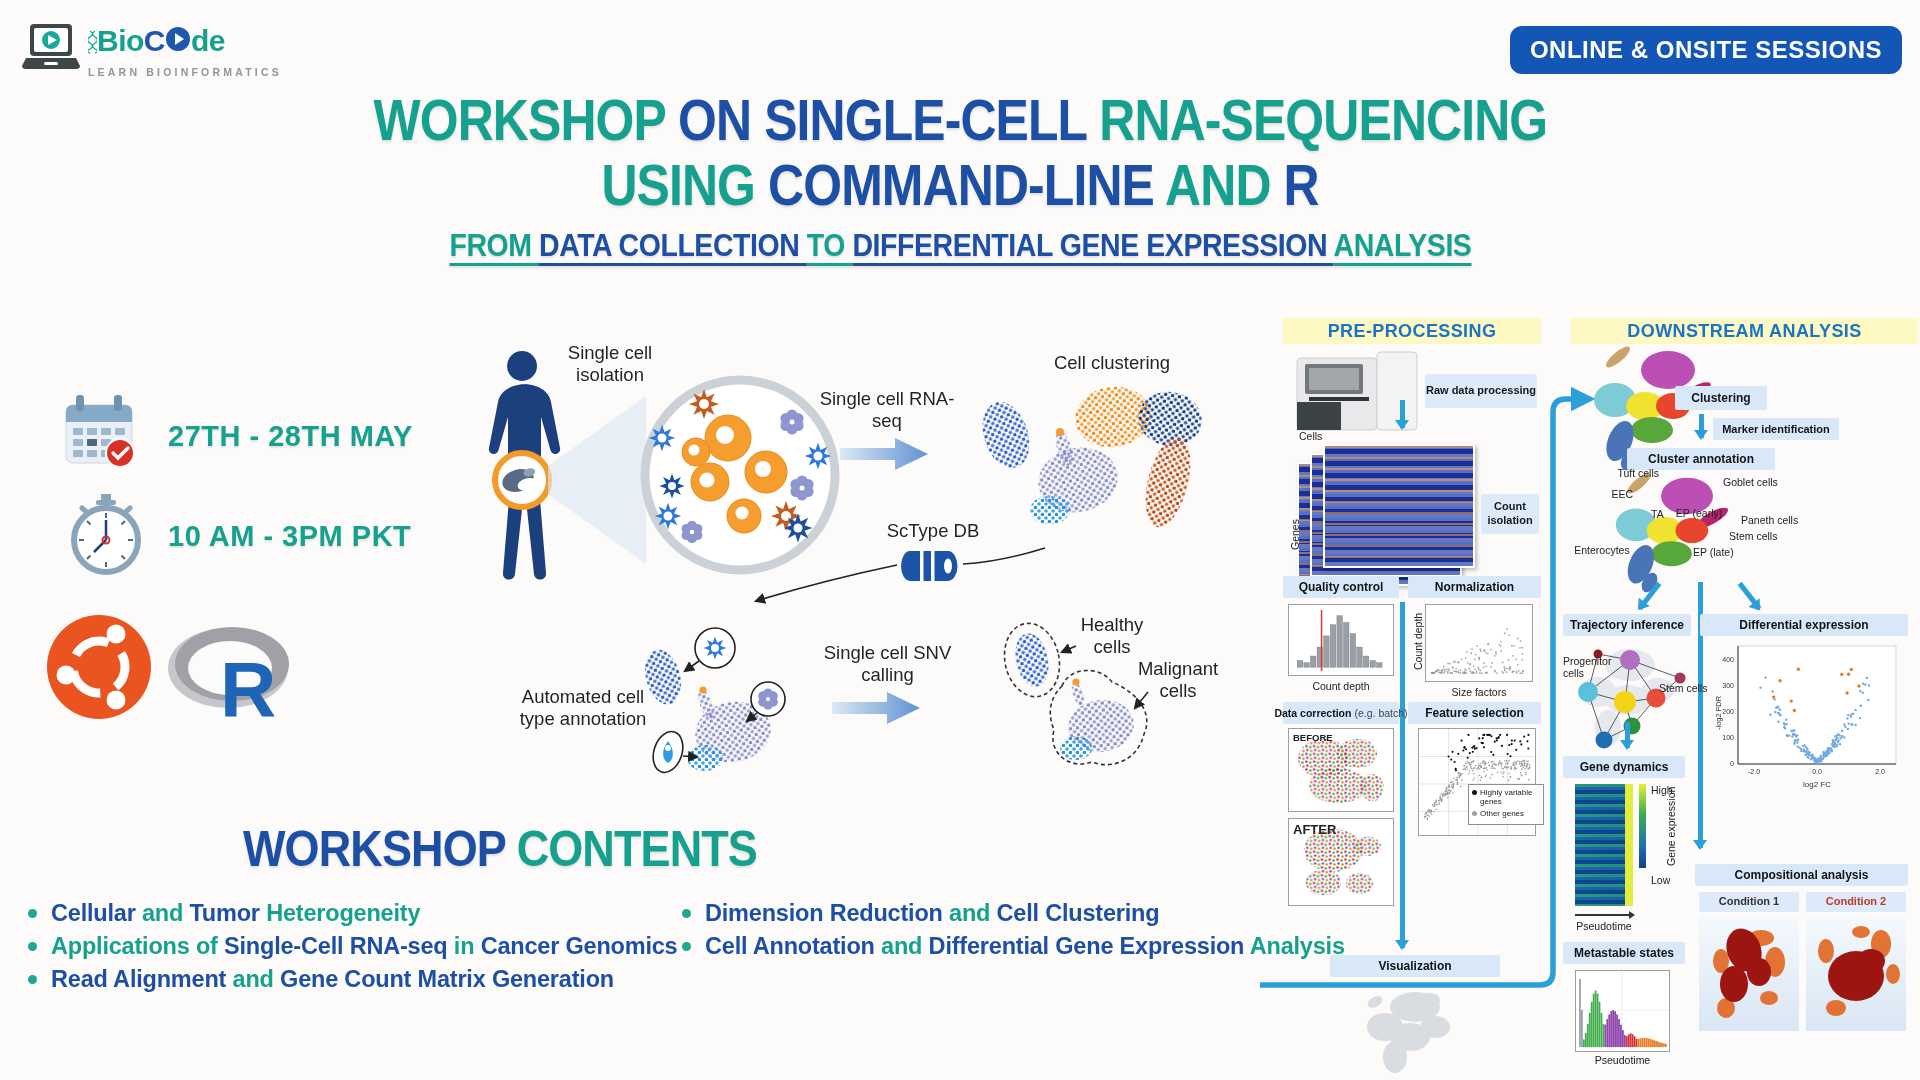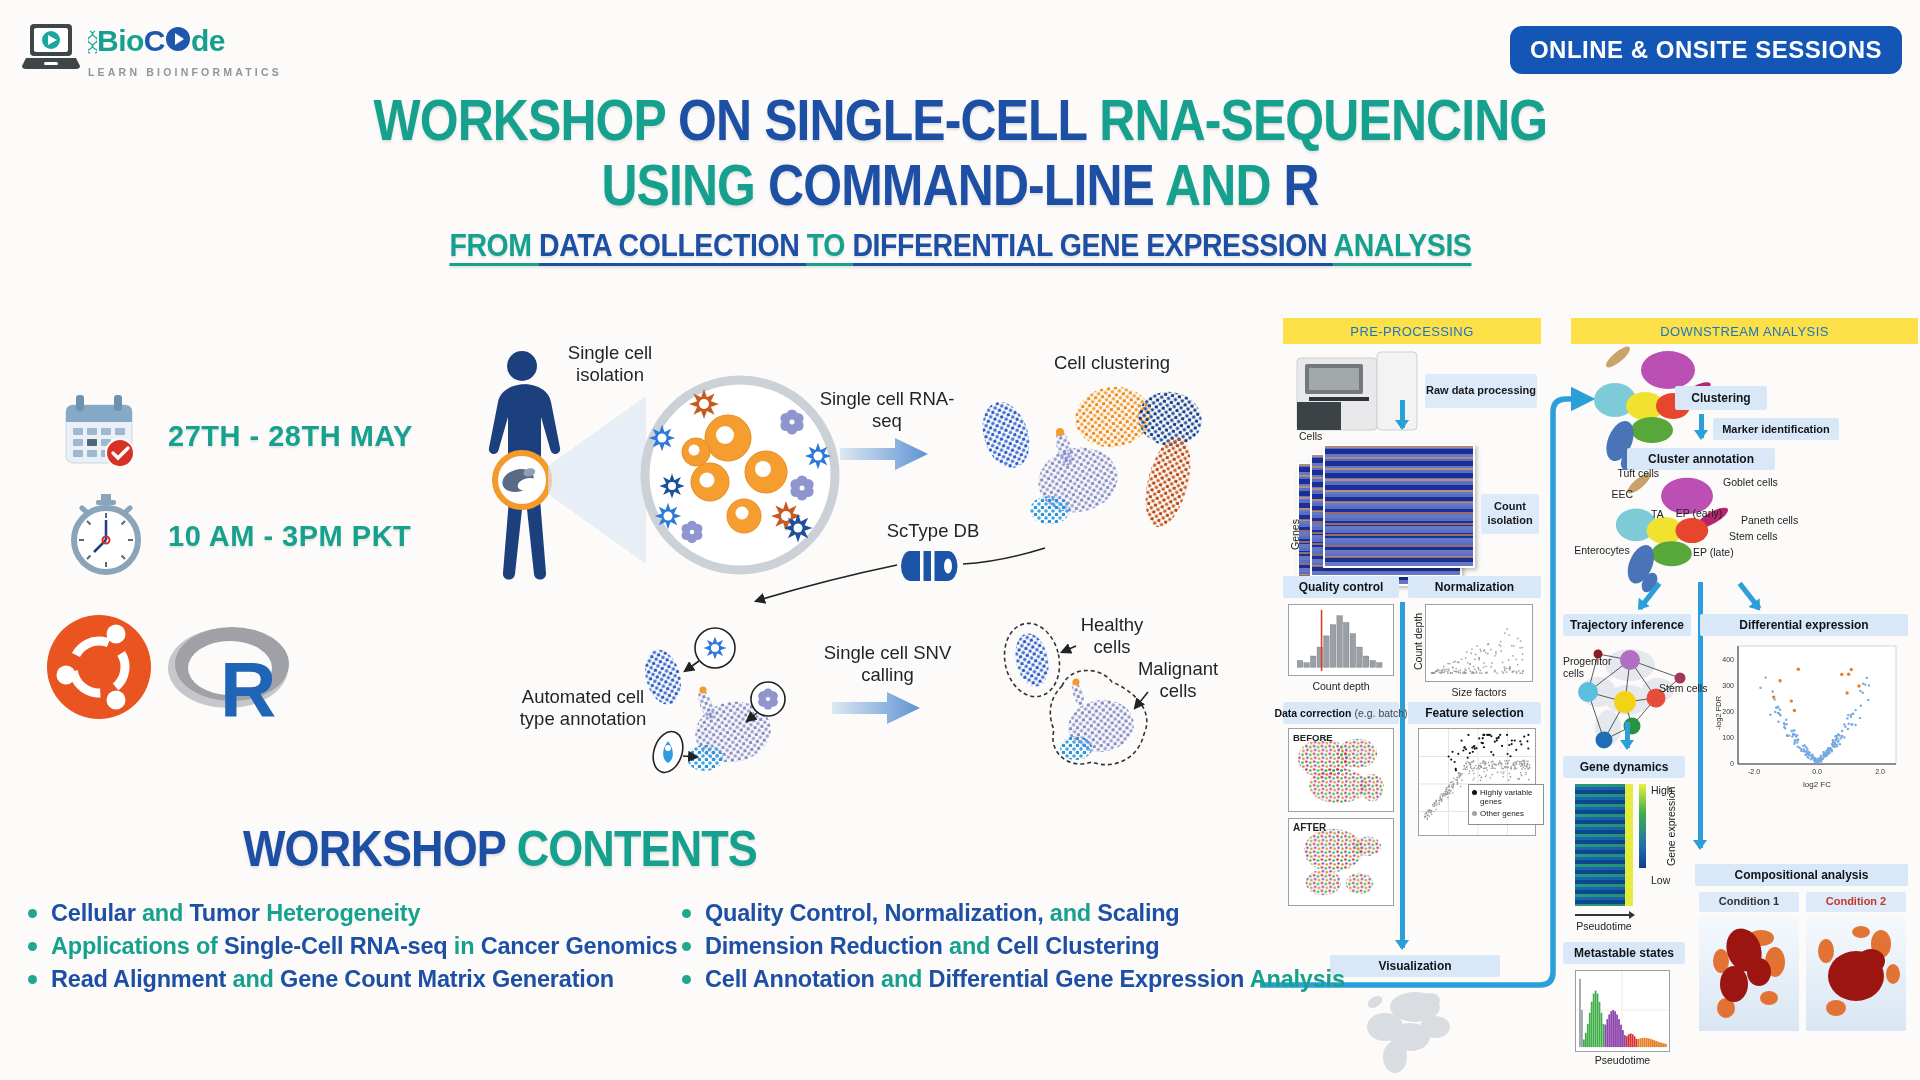--- a/index.html
+++ b/index.html
@@ -28,21 +28,21 @@
   .subtitle span{text-decoration:underline;text-decoration-thickness:3px;text-underline-offset:7px}
 
   
   .sched-text{font-size:29px;font-weight:bold;color:var(--teal);letter-spacing:.5px;white-space:nowrap;text-shadow:0 2px 2px rgba(0,0,0,.10)}
 
   
   .dlabel{font-size:18.5px;color:#1f2328;text-align:center;line-height:1.18}
   .dlabel.nw{white-space:nowrap}
 
   
-  .phead{background:#fde047;color:var(--hdr);font-weight:normal;font-size:13px;letter-spacing:.4px;
+  .phead{background:#fef9c3;color:var(--hdr);font-weight:bold;font-size:18px;letter-spacing:.4px;
          display:flex;align-items:center;justify-content:center}
   .pbar{background:var(--barbg);color:#101418;font-weight:bold;font-size:12px;
         display:flex;align-items:center;justify-content:center;border-radius:2px;white-space:nowrap}
   .pbar .lite{font-weight:normal;color:#444;margin-left:3px}
   .chip{background:var(--chipbg);color:#15171a;font-weight:bold;font-size:11px;display:flex;align-items:center;
         justify-content:center;text-align:center;border-radius:2px;line-height:1.25}
   .box{background:#fff;border:1px solid #9aa0a6}
   .tiny{font-size:10.5px;color:#222;text-align:center}
   .tinyl{font-size:10.5px;color:#222}
   .rot{transform:rotate(-90deg);transform-origin:left top;white-space:nowrap}
@@ -583,21 +583,21 @@
             <circle cx="5.5" cy="2.5" r="1.3" fill="#27ae60"></circle>
         <circle cx="2.5" cy="5.5" r="1.3" fill="#8e44ad"></circle>
             <circle cx="6.5" cy="6.5" r="1.3" fill="#e67e22"></circle>
           </pattern>
         </defs>
       <ellipse cx="45" cy="32" rx="30" ry="22" fill="url(#pd-mix2)"></ellipse>
       <ellipse cx="80" cy="28" rx="14" ry="10" fill="url(#pd-mix2)"></ellipse>
       <ellipse cx="35" cy="65" rx="18" ry="13" fill="url(#pd-mix2)"></ellipse>
       <ellipse cx="72" cy="66" rx="14" ry="11" fill="url(#pd-mix2)"></ellipse>
     </svg>
-    <div class="ab tinyl" style="left:10px;top:504px;font-weight:bold;font-size:10px">AFTER</div>
+    <div class="ab tinyl" style="left:10px;top:504px;font-weight:bold;font-size:13px">AFTER</div>
 
     <div class="ab pbar" style="left:125px;top:384px;width:133px;height:22px">Feature selection</div>
     <svg class="ab box" style="left:135px;top:410px" width="118" height="108" viewBox="0 0 118 108">
       <g stroke="#e4e4e4" stroke-width="1">
           <line x1="30" y1="0" x2="30" y2="108"></line>
           <line x1="60" y1="0" x2="60" y2="108"></line>
           <line x1="90" y1="0" x2="90" y2="108"></line>
           <line x1="0" y1="28" x2="118" y2="28"></line>
           <line x1="0" y1="56" x2="118" y2="56"></line>
           <line x1="0" y1="84" x2="118" y2="84"></line>
@@ -1384,24 +1384,20 @@
       </li>
     <li>
         <span class="dot"></span>
         <span><span class="seg-blue">Read Alignment </span><span class="seg-teal">and </span><span class="seg-blue">Gene Count Matrix Generation</span></span>
       </li>
   </ul>
 
   <ul class="ab bullets" style="left:682px;top:902px;width:680px">
     <li>
         <span class="dot"></span>
-        <span><span class="seg-blue">Quality Control, </span><span class="seg-blue">Normalization, </span><span class="seg-teal">and </span><span class="seg-blue">Scaling</span></span>
-      </li>
-    <li>
-        <span class="dot"></span>
         <span><span class="seg-blue">Dimension Reduction </span><span class="seg-teal">and </span><span class="seg-blue">Cell Clustering</span></span>
       </li>
     <li>
         <span class="dot"></span>
         <span><span class="seg-blue">Cell Annotation </span><span class="seg-teal">and </span><span class="seg-blue">Differential Gene Expression </span><span class="seg-teal">Analysis</span></span>
       </li>
   </ul>
 
 </div>
 

